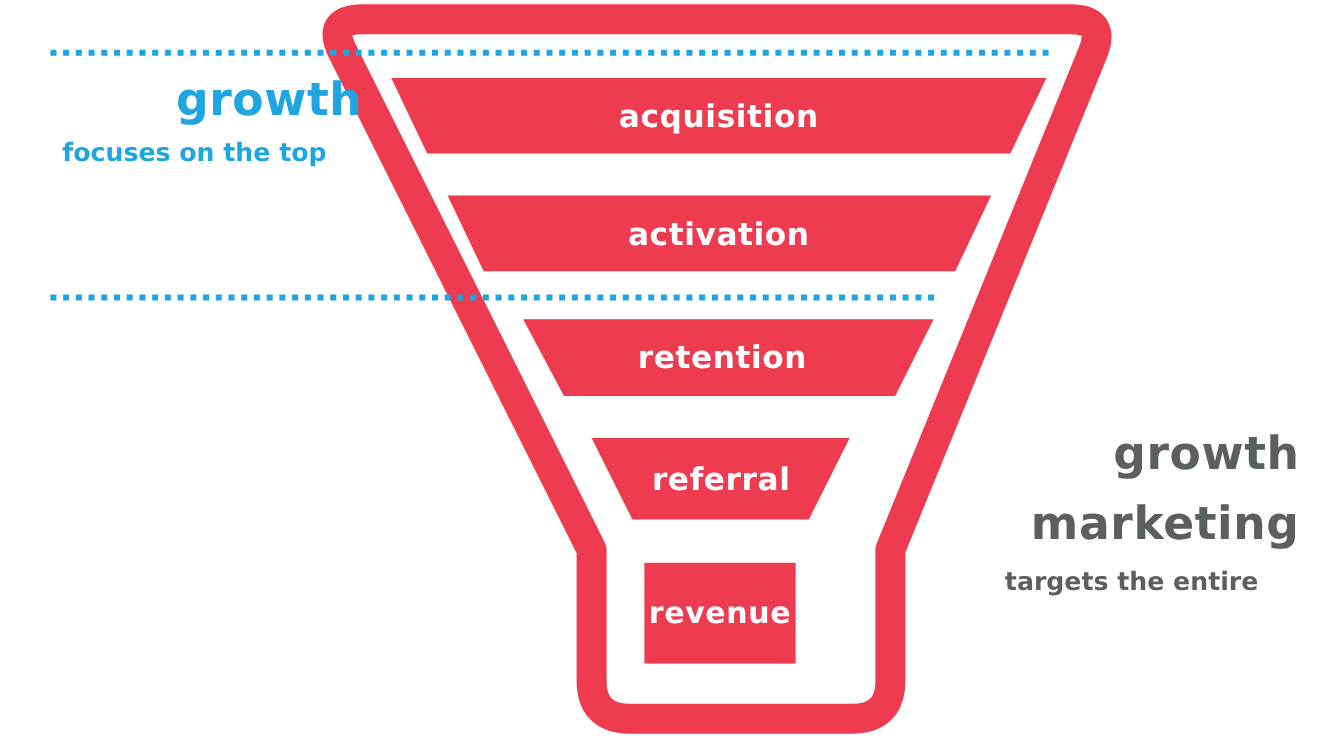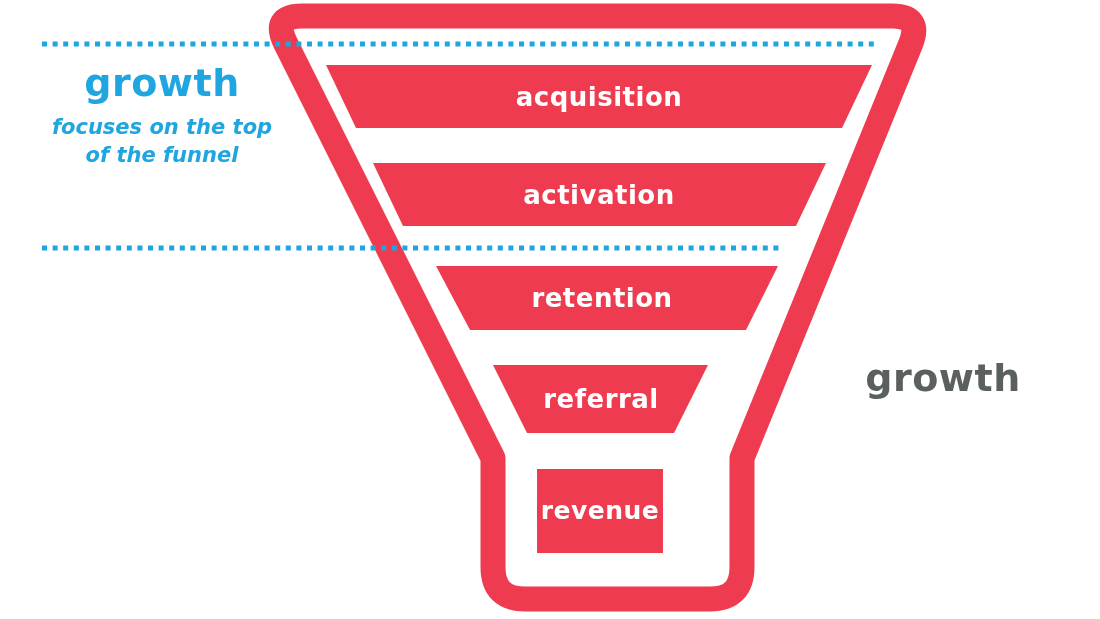--- a/index.html
+++ b/index.html
@@ -11,24 +11,24 @@
     background: #ffffff;
     overflow: hidden;
   }
   .funnel-svg { position: absolute; left: 0; top: 0; }
 
   .anno { position: absolute; text-align: center; }
   .anno-title div {
     font-weight: bold;
     font-size: 38px;
     letter-spacing: 0.5px;
+    text-align: right;
   }
   .anno-sub div {
     font-weight: bold;
-    font-style: italic;
     font-size: 21px;
     text-align: center;
   }
 
   .anno-left { left: 22px; top: 53px; width: 280px; }
   .anno-left .anno-title div { color: #1FA5E0; line-height: 60px; }
   .anno-left .anno-sub div { color: #1FA5E0; line-height: 28px; }
 
   .anno-right { left: 803px; top: 349px; width: 280px; }
   .anno-right .anno-title div { color: #5A605E; line-height: 58px; }
@@ -78,25 +78,26 @@
     <line x1="42" y1="44" x2="878" y2="44" stroke-width="5" stroke-dasharray="5 5.6" stroke="#1FA5E0"></line>
     <line x1="42" y1="248" x2="784" y2="248" stroke-width="5" stroke-dasharray="5 5.6" stroke="#1FA5E0"></line>
   </svg>
 
   <div class="anno anno-left">
     <div class="anno-title">
       <div>growth</div>
     </div>
     <div class="anno-sub">
       <div>focuses on the top</div>
-      <div>of the funnel</div>
     </div>
   </div>
 
   <div class="anno anno-right">
     <div class="anno-title">
       <div>growth</div>
+      <div>marketing</div>
     </div>
     <div class="anno-sub">
+      <div>targets the entire</div>
     </div>
   </div>
 
 </div>
 
 </body></html>

